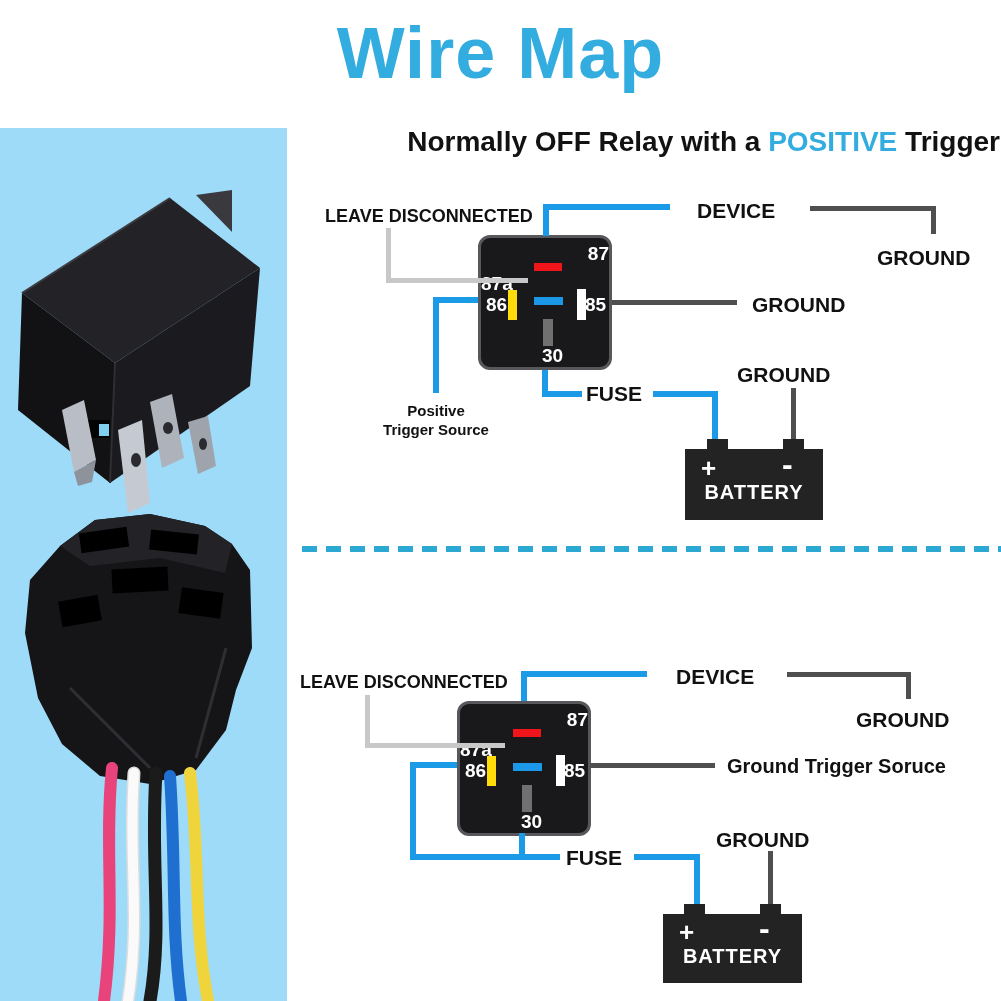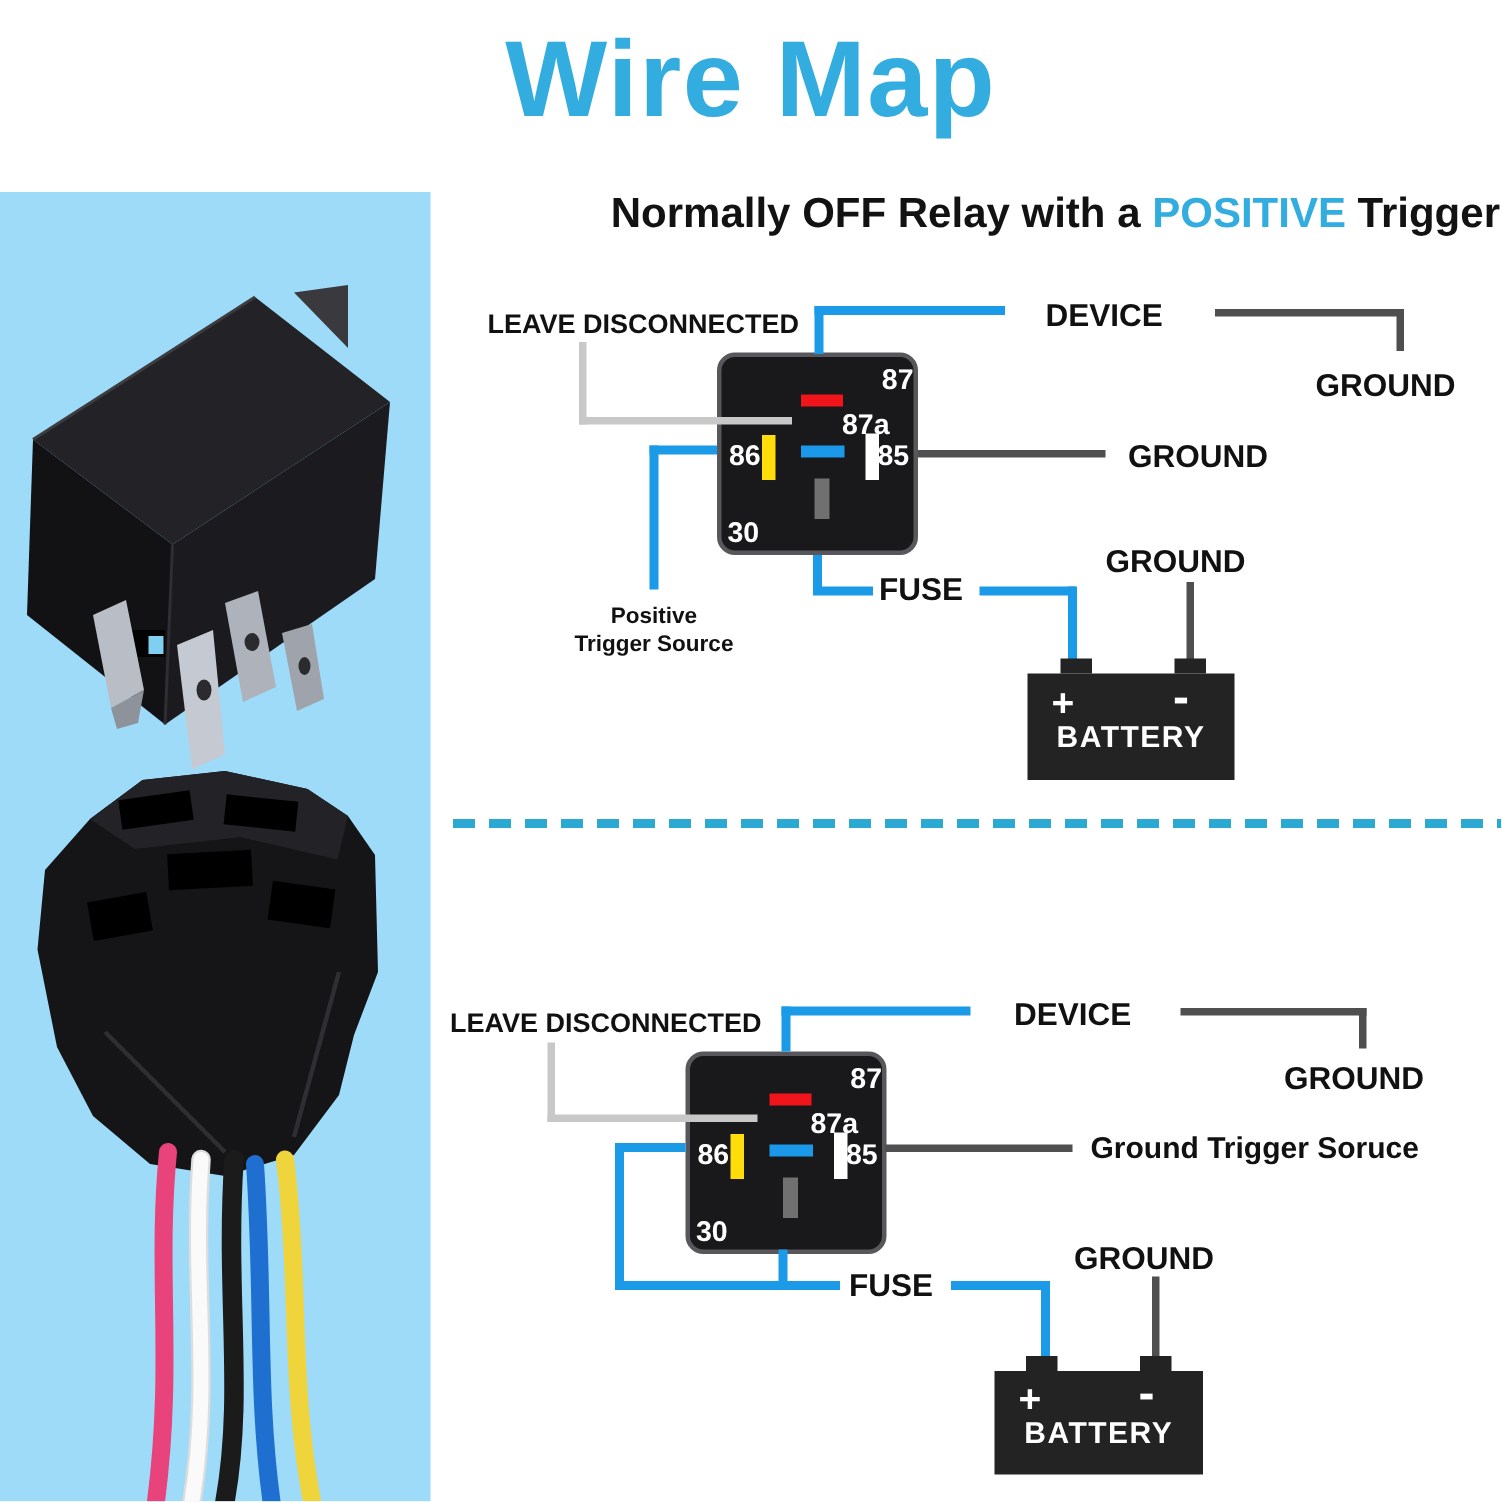--- a/index.html
+++ b/index.html
@@ -11,28 +11,28 @@
   .wb{background:#1B9AE8;}
   .wd{background:#4F4F4F;}
   .wl{background:#C8C8C8;}
   
   .relay{position:absolute;width:134px;height:135px;background:#19191B;border:3px solid #58585C;
          border-radius:12px;box-sizing:border-box;}
   .rpin{position:absolute;color:#fff;font-weight:bold;font-size:19px;line-height:1;}
   .rbar{position:absolute;}
   .p87{left:0;right:0;top:6px;text-align:right;}
   .b87{left:53px;top:25px;width:28px;height:8px;}
-  .p87a{left:0;right:16px;top:36px;text-align:right;}
+  .p87a{left:0;right:0;top:36px;text-align:left;}
   .b87a{left:53px;top:59px;width:29px;height:8px;}
   .p86{left:5px;top:57px;}
   .b86{left:27px;top:52px;width:9px;height:30px;}
   .p85{left:104px;top:57px;}
   .b85{left:96px;top:51px;width:9px;height:31px;}
   .b30{left:62px;top:81px;width:10px;height:27px;}
-  .p30{left:4px;right:0;top:108px;text-align:left;}
+  .p30{left:15px;right:0;top:108px;text-align:center;}
   
   .battery{position:absolute;background:#232323;}
   .btab{position:absolute;width:21px;height:10px;top:-10px;background:#232323;}
   .bsign{position:absolute;color:#fff;font-weight:bold;line-height:1;}
   .blabel{position:absolute;left:0;right:0;text-align:center;color:#fff;font-weight:bold;
           font-size:20px;letter-spacing:1px;}
   
   .title{position:absolute;left:0;width:1001px;top:12px;text-align:center;color:#33ADE0;
          font-size:72px;font-weight:bold;letter-spacing:1px;}
   .heading{position:absolute;font-size:28px;font-weight:bold;color:#121212;text-align:right;white-space:nowrap;}

